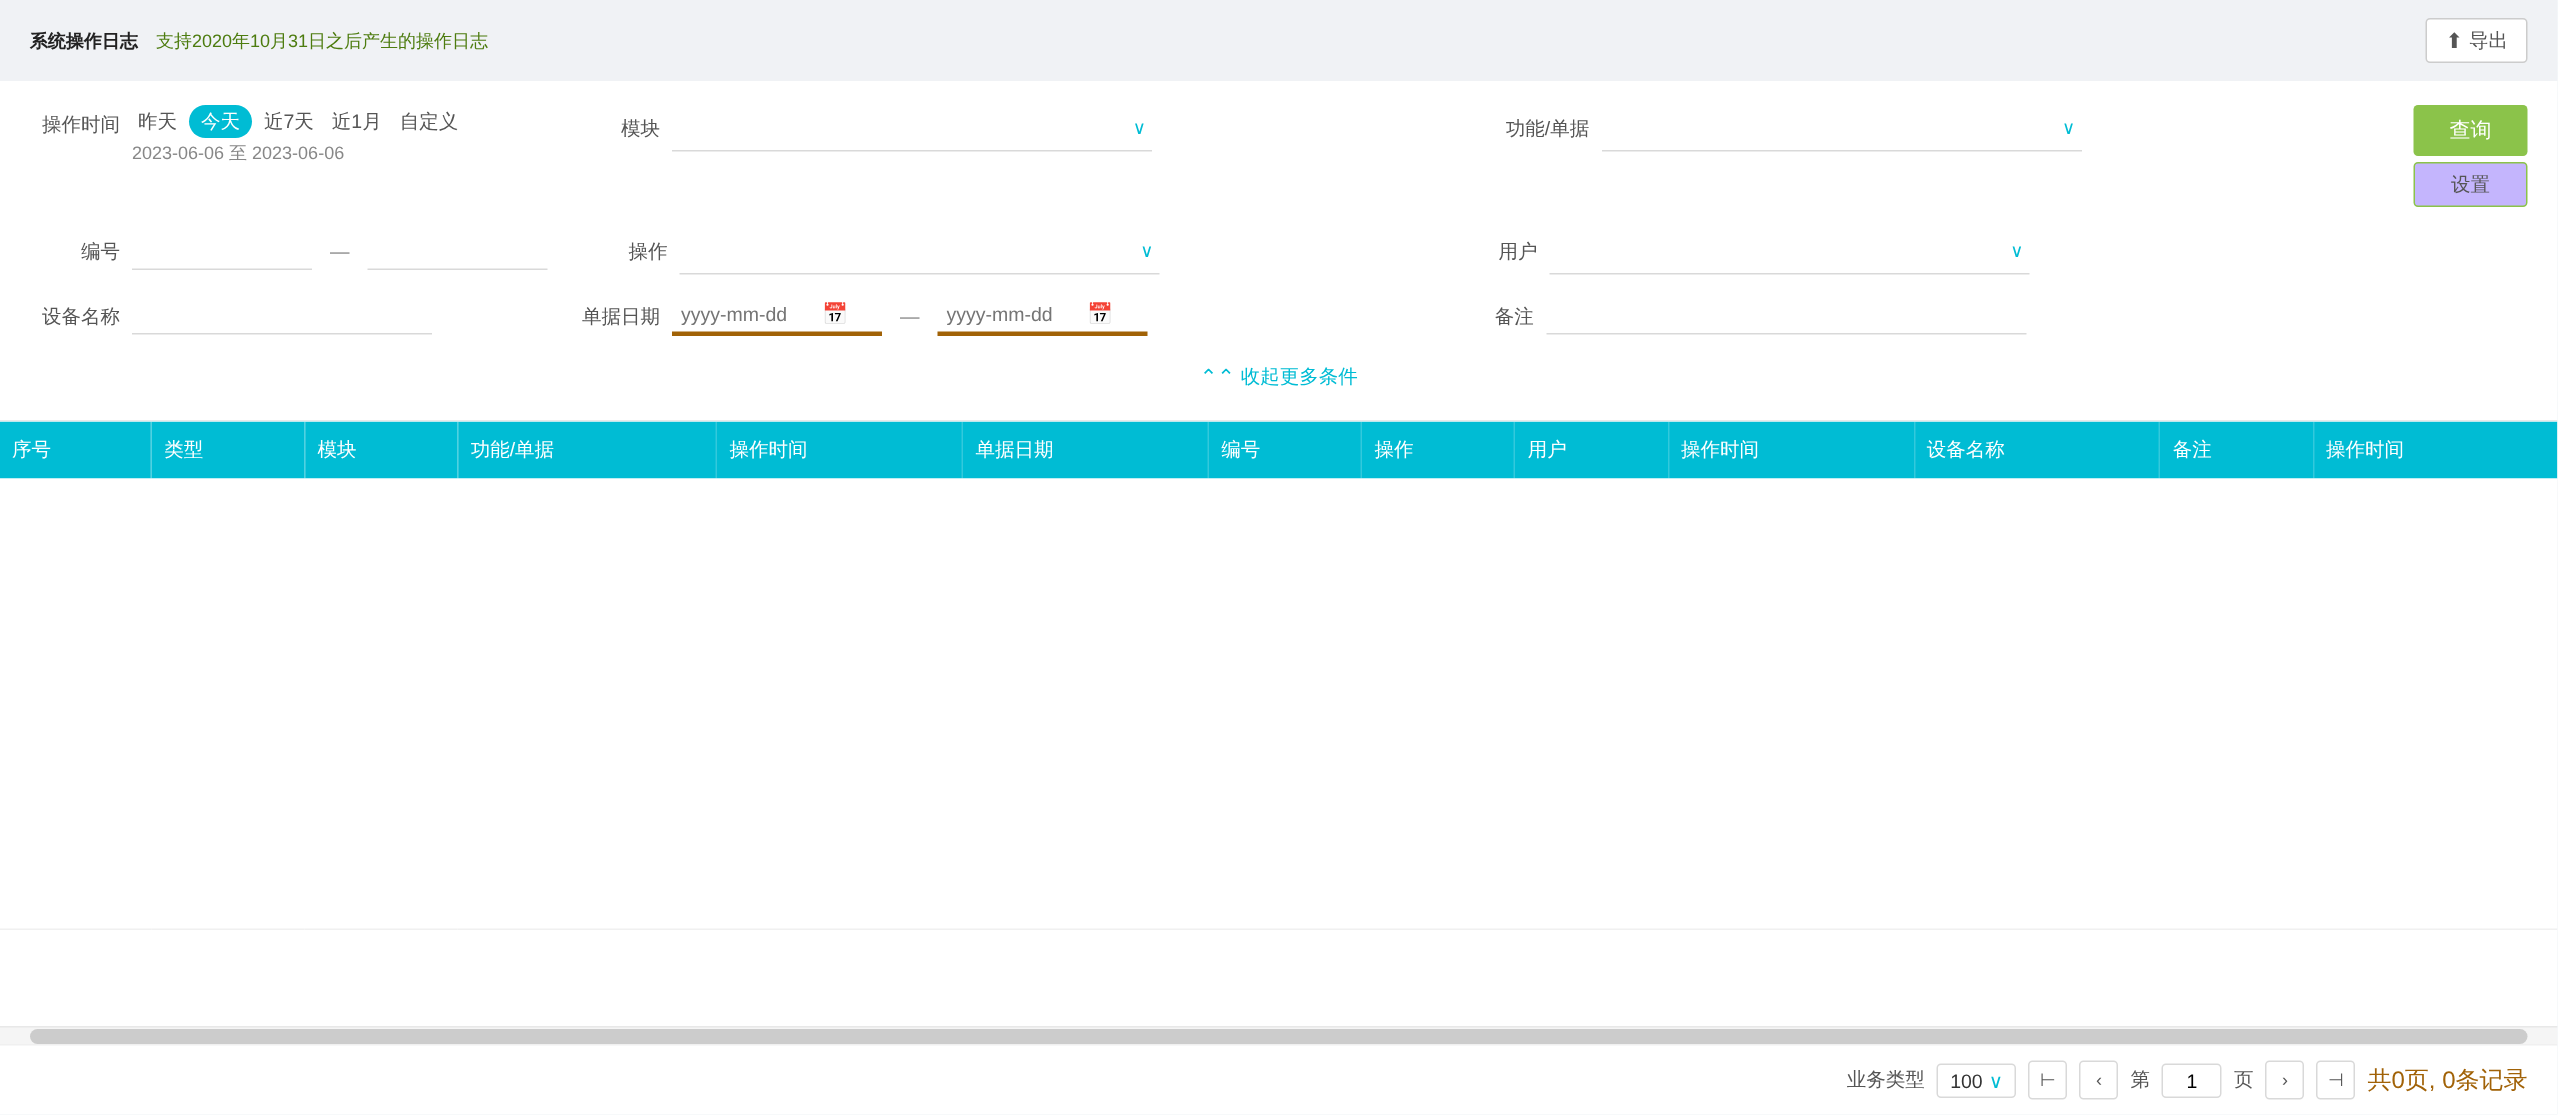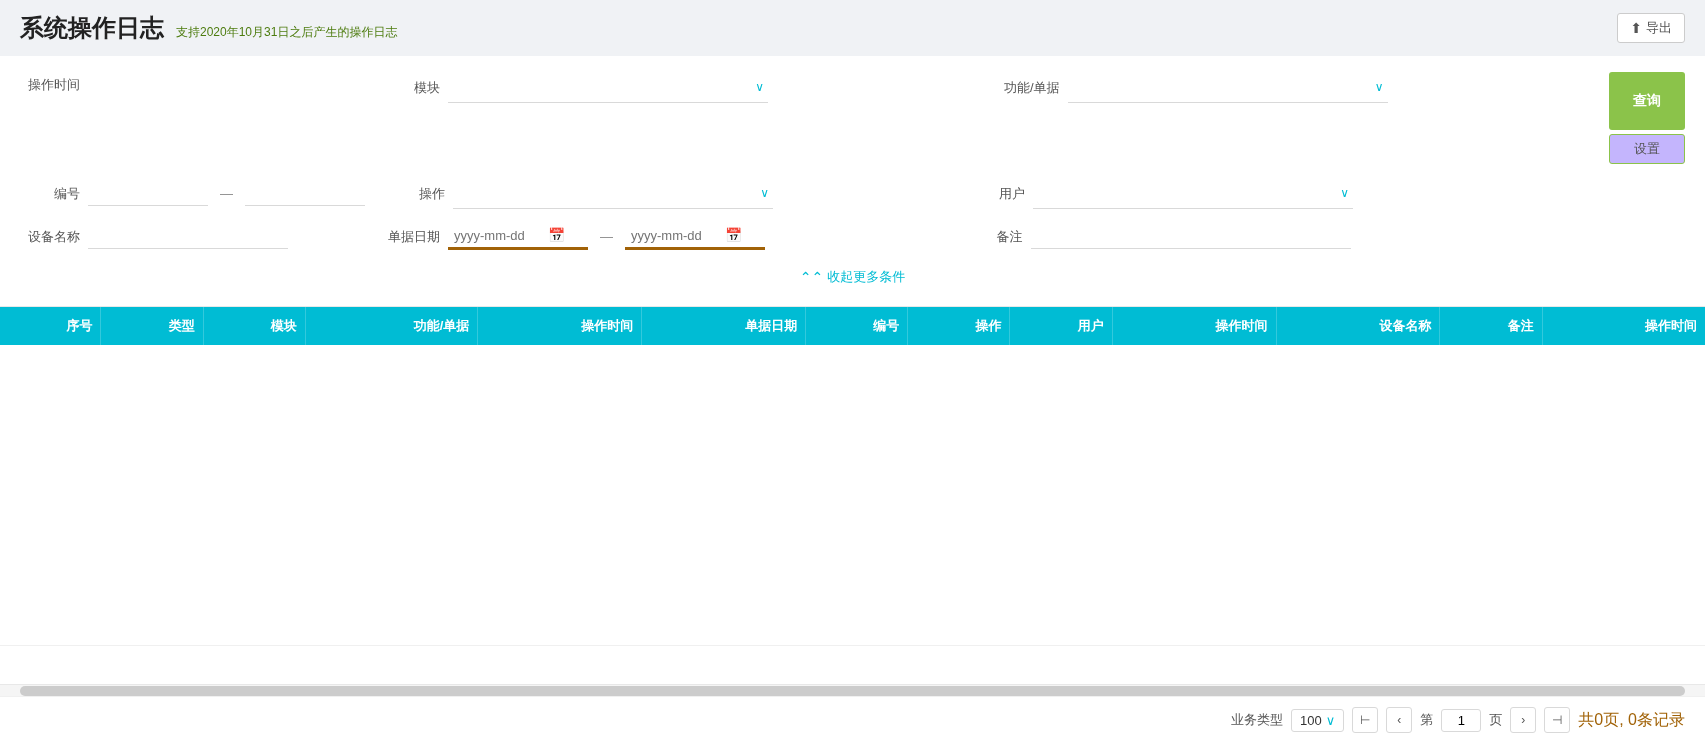--- a/index.html
+++ b/index.html
@@ -3,21 +3,21 @@
   <meta charset="utf-8">
   <style>
     * { box-sizing: border-box; margin: 0; padding: 0; }
     body { font-family: "Microsoft YaHei", Arial, sans-serif; font-size: 13px; background: #f0f2f5; color: #333; }
 
     .page-wrapper { width: 1705px; min-height: 743px; background: #f0f2f5; display: flex; flex-direction: column; }
 
     
     .page-header { display: flex; align-items: center; justify-content: space-between; padding: 12px 20px; background: #f0f2f5; }
     .page-title-group { display: flex; align-items: baseline; gap: 12px; }
-    .page-title { font-size: 24px; font-weight: bold; color: #222; }
+    .page-title { font-size: 12px; font-weight: bold; color: #222; }
     .page-subtitle { font-size: 12px; color: #4d7c0f; }
     .export-btn { display: flex; align-items: center; gap: 4px; border: 1px solid #ccc; background: #fff; padding: 5px 12px; border-radius: 3px; cursor: pointer; font-size: 13px; color: #555; }
     .export-icon { font-size: 14px; }
 
     
     .filter-panel { background: #fff; margin: 0 0 0 0; padding: 16px 20px; border-bottom: 1px solid #e8e8e8; }
 
     .filter-row { display: flex; align-items: center; gap: 0; margin-bottom: 12px; }
     .filter-row:last-child { margin-bottom: 0; }
     .filter-label { color: #555; white-space: nowrap; min-width: 60px; text-align: right; }
@@ -28,37 +28,37 @@
 
     .select-field { display: flex; align-items: center; gap: 4px; border-bottom: 1px solid #d9d9d9; padding: 4px 4px 4px 8px; min-width: 260px; cursor: pointer; background: #fff; }
     .select-field span.chevron { color: #00bcd4; font-size: 12px; margin-left: auto; }
     .select-field-value { flex: 1; min-height: 22px; color: #bbb; }
 
     .input-field { border: none; border-bottom: 1px solid #d9d9d9; padding: 4px 8px; outline: none; font-size: 13px; min-width: 120px; background: transparent; }
     .input-dash { color: #888; padding: 0 4px; }
 
     
     .action-buttons { display: flex; flex-direction: column; gap: 4px; margin-left: 20px; }
-    .query-btn { background: #8bc34a; color: #fff; border: none; padding: 20px 24px; border-radius: 3px; cursor: pointer; font-size: 14px; font-weight: bold; }
+    .query-btn { background: #8bc34a; color: #fff; border: none; padding: 8px 24px; border-radius: 3px; cursor: pointer; font-size: 14px; font-weight: normal; }
     .settings-btn { background: #c4b5fd; color: #555; border: 1px solid #8bc34a; padding: 5px 20px; border-radius: 3px; cursor: pointer; font-size: 13px; }
 
     
     .collapse-row { text-align: center; padding: 8px 0 4px; }
     .collapse-btn { background: none; border: none; cursor: pointer; color: #00bcd4; font-size: 13px; display: inline-flex; align-items: center; gap: 4px; }
 
     
     .date-field { display: flex; align-items: center; border-bottom: 3px solid #a16207; padding: 4px 6px; gap: 4px; min-width: 140px; }
     .date-field input { border: none; outline: none; font-size: 13px; color: #bbb; background: transparent; width: 90px; }
     .calendar-icon { color: #00bcd4; cursor: pointer; font-size: 14px; }
 
     
     .table-wrapper { flex: 1; background: #fff; margin: 0; overflow-x: auto; }
     .data-table { width: 100%; border-collapse: collapse; }
     .data-table thead tr { background: #00bcd4; }
-    .data-table thead th { color: #fff; padding: 10px 8px; text-align: right; font-weight: bold; font-size: 13px; border-right: 1px solid rgba(255,255,255,0.2); white-space: nowrap; }
+    .data-table thead th { color: #fff; padding: 10px 8px; text-align: left; font-weight: normal; font-size: 13px; border-right: 1px solid rgba(255,255,255,0.2); white-space: nowrap; }
     .data-table thead th:last-child { border-right: none; }
     .data-table tbody tr { background: #fff; }
     .data-table tbody tr:nth-child(even) { background: #f9f9f9; }
     .data-table tbody td { padding: 10px 8px; text-align: center; font-size: 13px; border-bottom: 1px solid #f0f0f0; }
     .empty-area { height: 300px; }
 
     
     .scrollbar-wrapper { height: 12px; background: #f5f5f5; border-top: 1px solid #e8e8e8; position: relative; overflow: hidden; }
     .scrollbar-thumb { height: 10px; background: #ccc; border-radius: 5px; margin: 1px 20px; width: calc(100% - 40px); }
 
@@ -87,20 +87,30 @@
       <span>导出</span>
     </button>
   </div>
 
   <div class="filter-panel">
 
     <div class="filter-row" style="display:flex; align-items:flex-start; margin-bottom:14px;">
 
       <div style="display:flex; align-items:flex-start; gap:8px; min-width:340px;">
         <span class="filter-label" style="padding-top:4px;">操作时间</span>
+        <div>
+          <div class="time-buttons">
+            <button class="time-btn">昨天</button>
+            <button class="time-btn active">今天</button>
+            <button class="time-btn">近7天</button>
+            <button class="time-btn">近1月</button>
+            <button class="time-btn">自定义</button>
+          </div>
+          <div class="time-range">2023-06-06 至 2023-06-06</div>
+        </div>
       </div>
 
       <div style="display:flex; align-items:center; gap:8px; flex:1; margin-left:20px;">
         <span class="filter-label">模块</span>
         <div class="select-field" style="flex:1; max-width:320px;">
           <span class="select-field-value"></span>
           <span class="chevron">∨</span>
         </div>
       </div>
 

